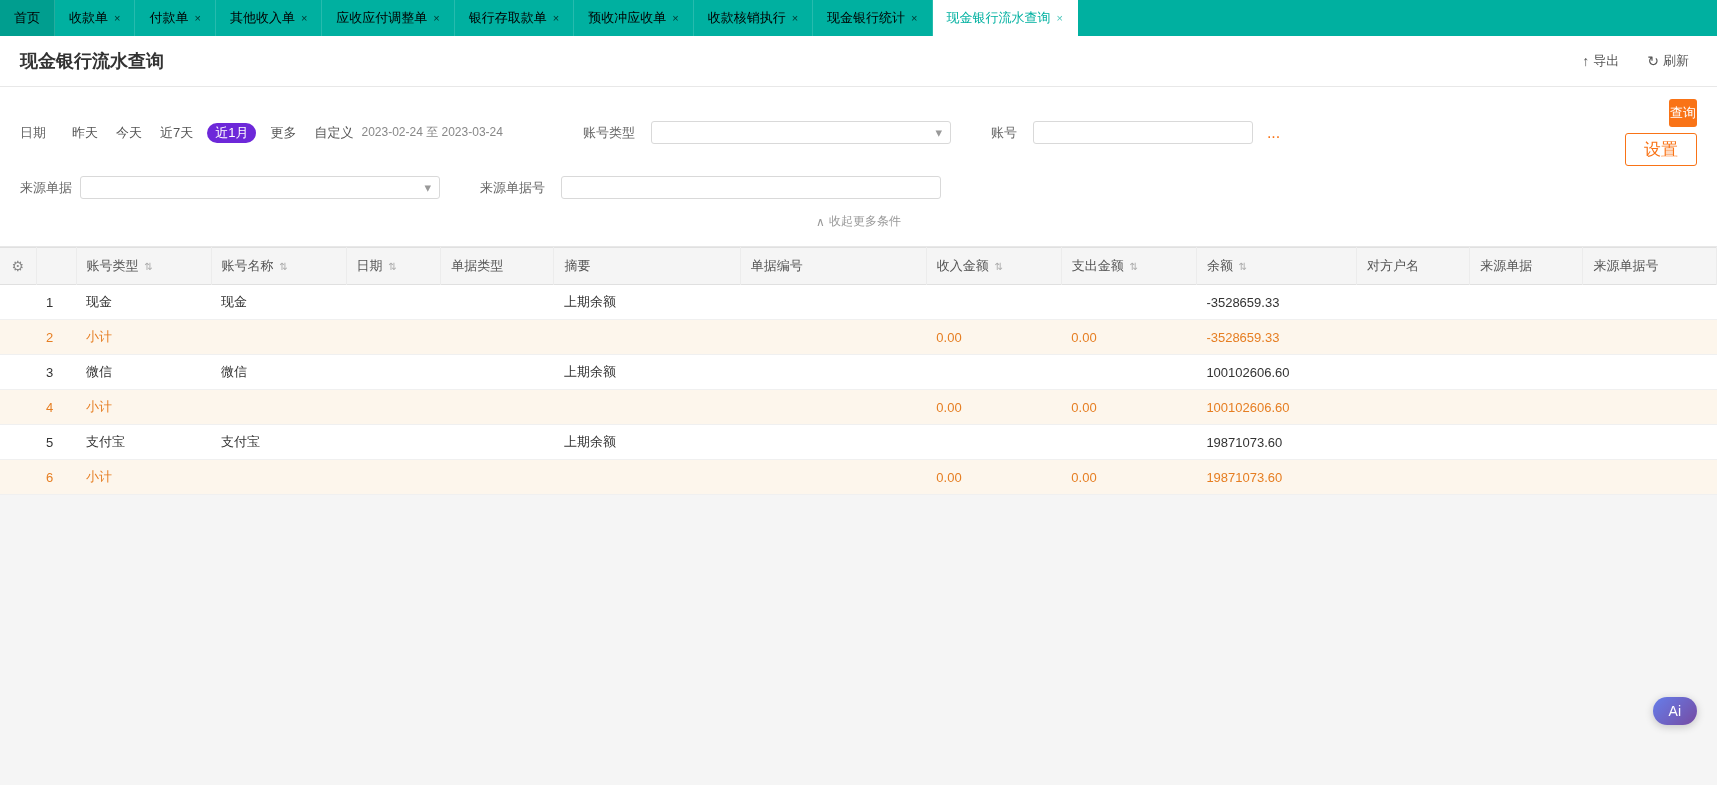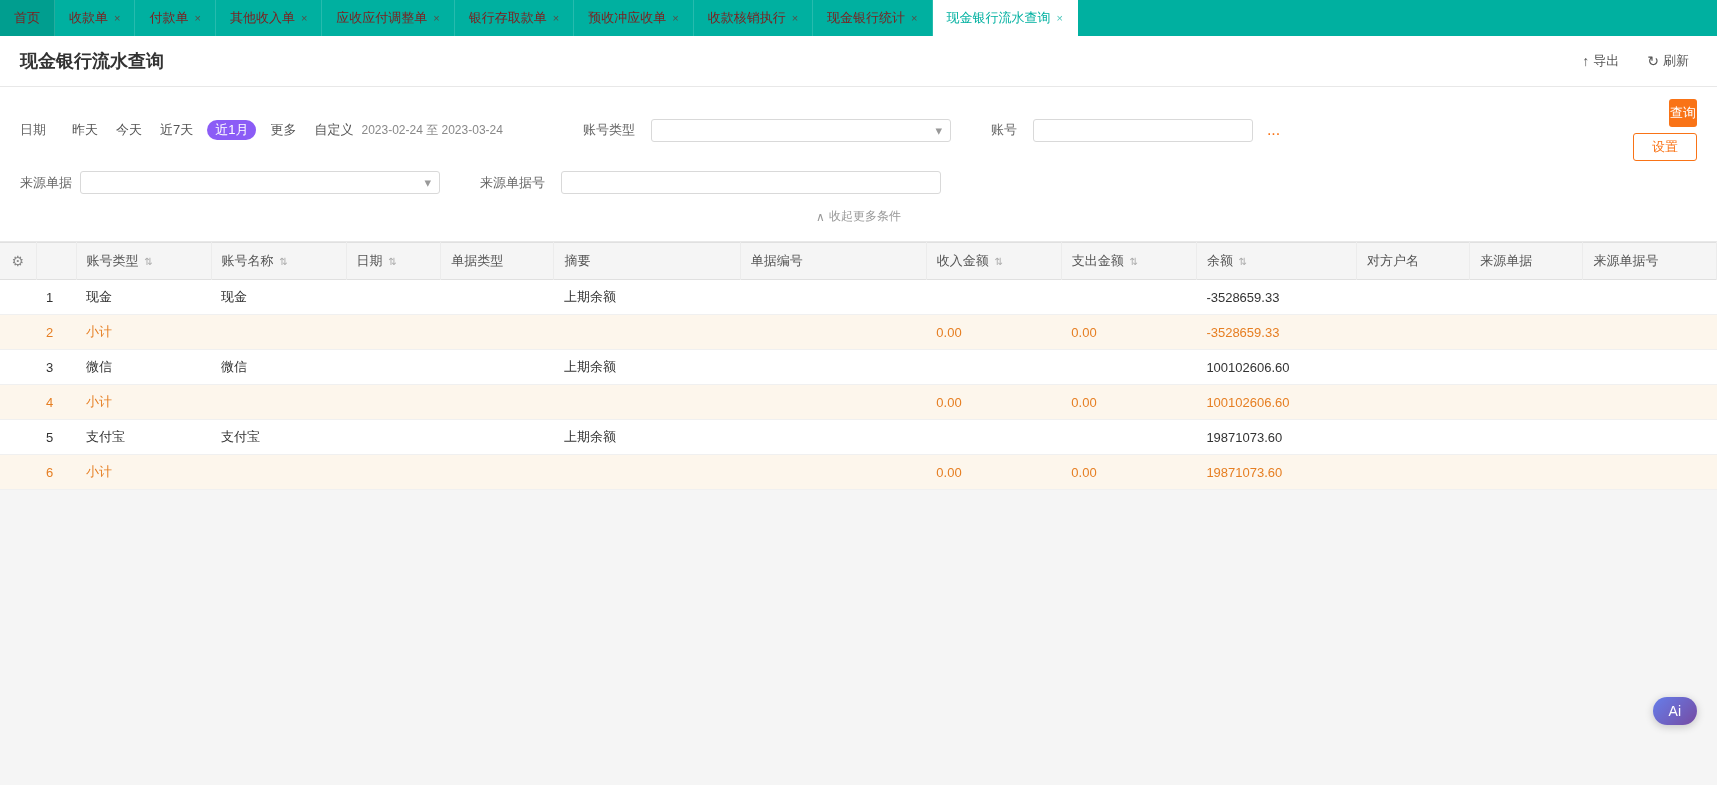--- a/index.html
+++ b/index.html
@@ -12,21 +12,21 @@
       align-items: center;
       height: 36px;
       padding: 0 0;
       overflow: hidden;
     }
     .nav-item {
       display: flex;
       align-items: center;
       padding: 0 14px;
       height: 100%;
-      color: #7f1d1d;
+      color: #000000;
       font-size: 13px;
       cursor: pointer;
       white-space: nowrap;
       border-right: 1px solid rgba(255,255,255,0.15);
     }
     .nav-item.home { background: rgba(0,0,0,0.1); }
     .nav-item.active {
       background: #fff;
       color: #00b0a0;
     }
@@ -91,21 +91,21 @@
       gap: 10px;
       font-size: 13px;
     }
     .date-shortcut {
       color: #555;
       cursor: pointer;
       padding: 1px 4px;
       border-radius: 3px;
     }
     .date-shortcut.active {
-      background: #8b5cf6;
+      background: #6d28d9;
       color: #fff;
       border-radius: 10px;
       padding: 1px 8px;
     }
     .date-range {
       color: #888;
       font-size: 12px;
       margin-left: 4px;
     }
     .filter-select {
@@ -146,21 +146,21 @@
       font-size: 13px;
       cursor: pointer;
       font-family: inherit;
     }
     .settings-btn {
       background: #fff;
       color: #f97316;
       border: 1px solid #f97316;
       border-radius: 3px;
       padding: 4px 18px;
-      font-size: 13px;
+      font-size: 17px;
       cursor: pointer;
       font-family: inherit;
     }
 
     .collapse-bar {
       text-align: center;
       padding: 4px 0 8px 0;
       cursor: pointer;
       color: #999;
       font-size: 12px;

